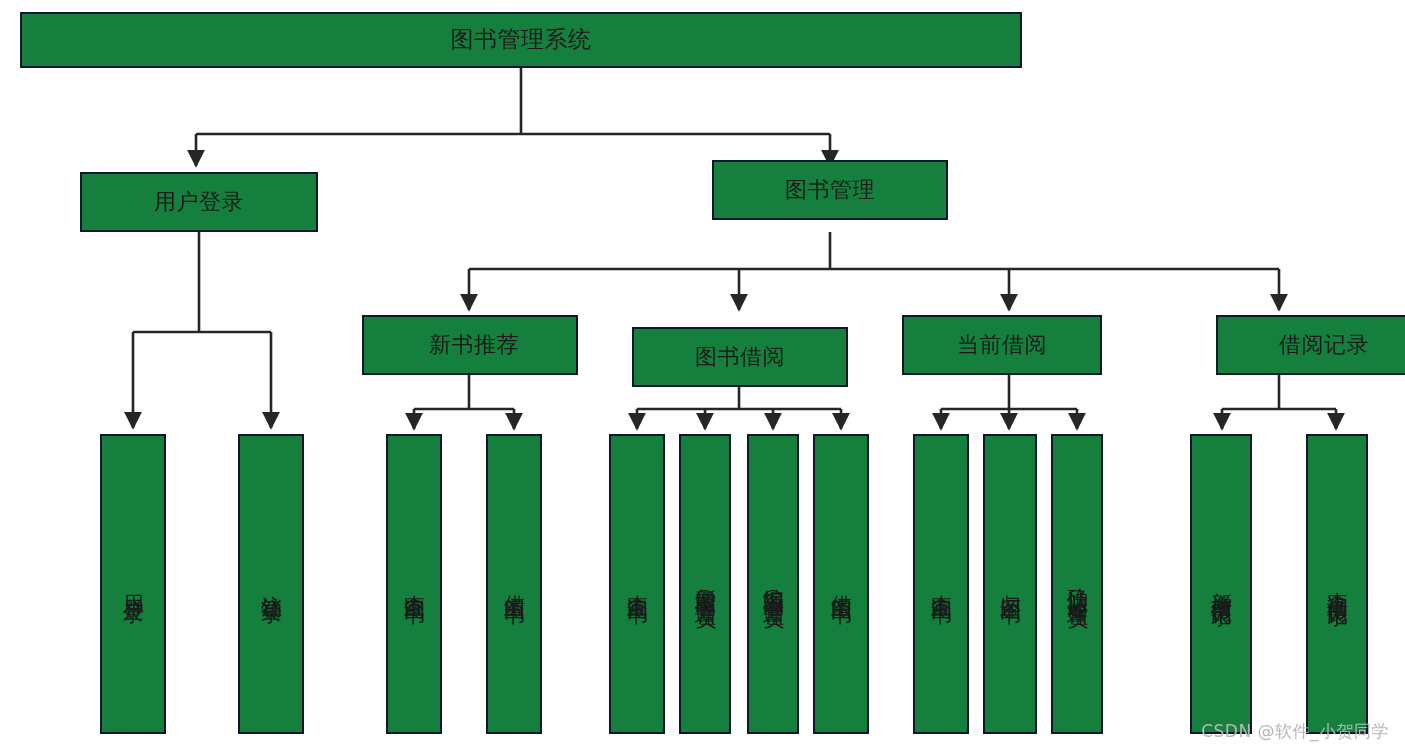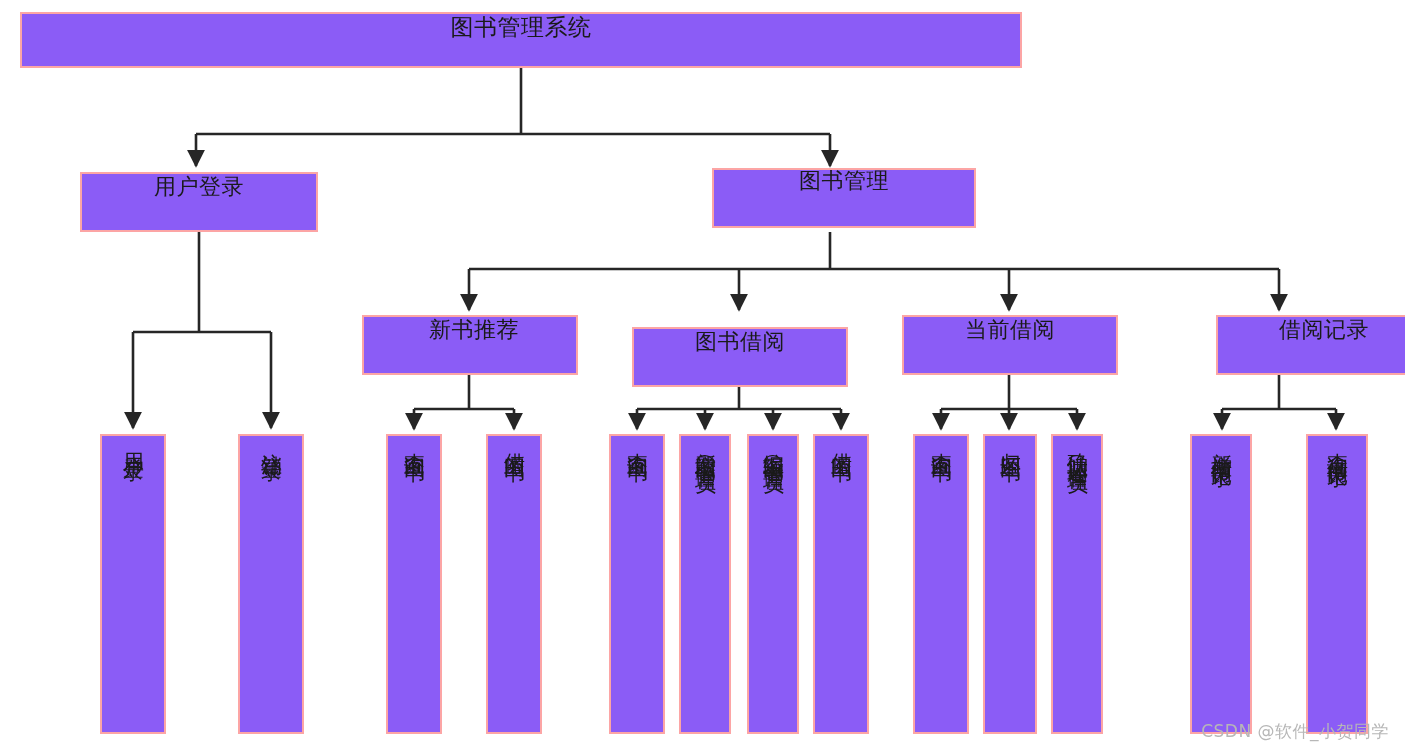--- a/index.html
+++ b/index.html
@@ -21,23 +21,24 @@
   }
   svg#wires {
     position: absolute;
     left: 0; top: 0;
     width: 1405px;
     height: 747px;
   }
   .node {
     position: absolute;
     box-sizing: border-box;
-    background: #8b5cf6;
-    border: 2px solid #fca5a5;
+    background: #15803d;
+    border: 2px solid #0f172a;
     display: flex;
+    align-items: center;
     justify-content: center;
     z-index: 3;
   }
   .node-label {
     color: #1a1a1a;
     line-height: 1.18;
     letter-spacing: 0.5px;
     white-space: nowrap;
   }
   .h-node .node-label {
@@ -121,31 +122,31 @@
     </g>
   </svg>
 
   <div class="node h-node root" style="left:20px; top:12px; width:1002px; height:56px;">
     <span class="node-label">图书管理系统</span>
   </div>
 
   <div class="node h-node" style="left:80px; top:172px; width:238px; height:60px;">
     <span class="node-label">用户登录</span>
   </div>
-  <div class="node h-node" style="left:712px; top:168px; width:264px; height:60px;font-family:Liberation Mono, monospace;">
+  <div class="node h-node" style="left:712px; top:160px; width:236px; height:60px;">
     <span class="node-label">图书管理</span>
   </div>
 
   <div class="node h-node" style="left:362px; top:315px; width:216px; height:60px;padding-left:8px;">
     <span class="node-label">新书推荐</span>
   </div>
   <div class="node h-node" style="left:632px; top:315px; width:216px; height:60px;margin-top:12px;">
     <span class="node-label">图书借阅</span>
   </div>
-  <div class="node h-node" style="left:902px; top:315px; width:216px; height:60px;">
+  <div class="node h-node" style="left:902px; top:315px; width:200px; height:60px;">
     <span class="node-label">当前借阅</span>
   </div>
   <div class="node h-node" style="left:1172px; top:315px; width:216px; height:60px;margin-left:44px;">
     <span class="node-label">借阅记录</span>
   </div>
 
   <div class="node v-node" style="left:100px; top:434px; width:66px; height:300px;">
     <span class="node-label">用户登录</span>
   </div>
   <div class="node v-node" style="left:238px; top:434px; width:66px; height:300px;">

